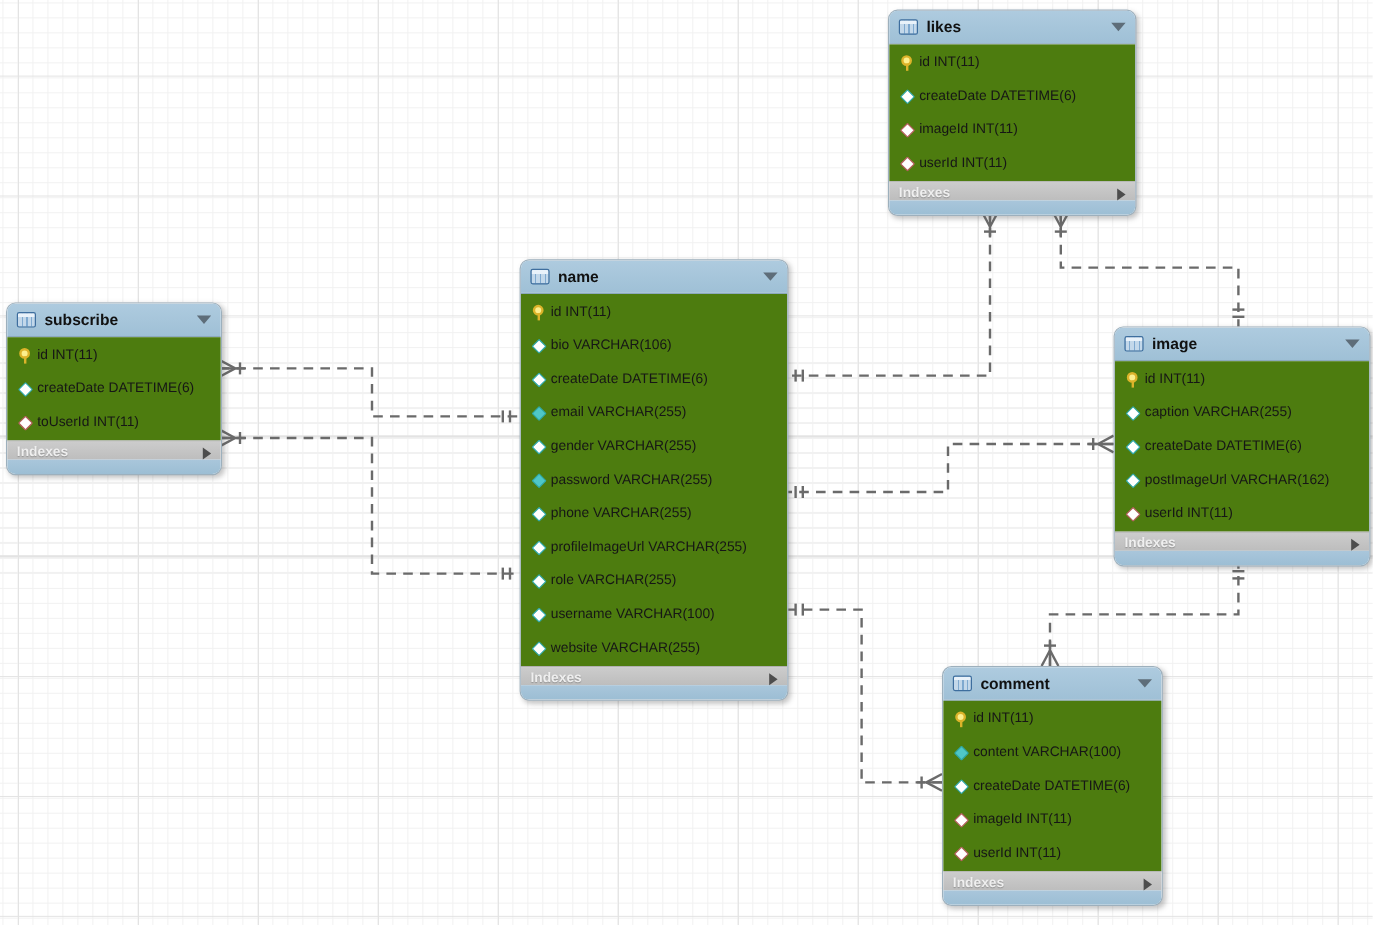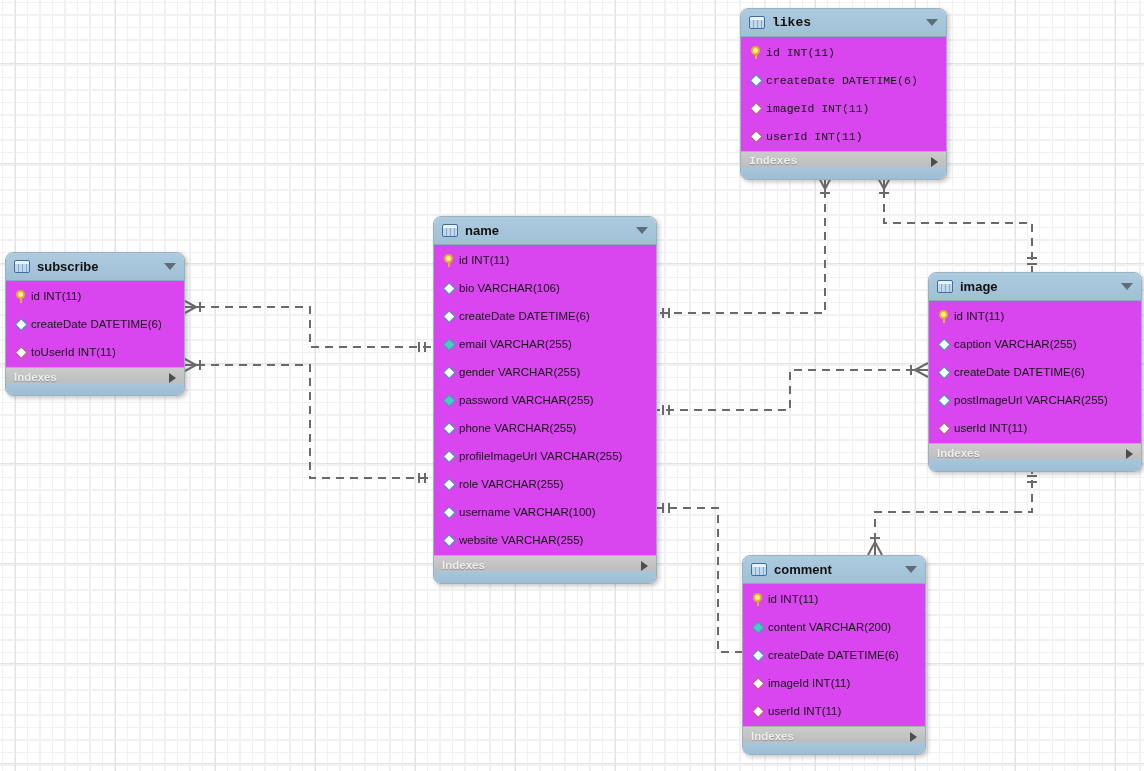--- a/index.html
+++ b/index.html
@@ -55,21 +55,21 @@
   .tbl-title{
     font-size:13px;font-weight:bold;color:#111;
     flex:1 1 auto;
     white-space:nowrap;
   }
   .caret-down{
     width:0;height:0;flex:none;
     border-left:6px solid transparent;border-right:6px solid transparent;
     border-top:7px solid #5e6d79;
   }
-  .tbl-body{background:#d946ef;padding:1px 0;}
+  .tbl-body{background:#4d7c0f;padding:1px 0;}
   .row{
     height:28px;display:flex;align-items:center;
     padding:0 8px;box-sizing:border-box;
     font-size:11.5px;color:#161616;
     white-space:nowrap;
   }
   .fi{width:13px;height:13px;flex:none;position:relative;margin-right:4px;}
   .fi.diamond-teal-open::before,.fi.diamond-teal-filled::before,.fi.diamond-red-open::before{
     content:"";position:absolute;left:2.5px;top:2.5px;width:6.5px;height:6.5px;
     transform:rotate(45deg);border-radius:1px;border:1.2px solid;
@@ -254,21 +254,21 @@
           <span>website VARCHAR(255)</span>
         </div>
       </div>
     <div class="tbl-footer">
       <span class="tbl-footer-label">Indexes</span>
       <span class="caret-right"></span>
     </div>
     <div class="tbl-strip"></div>
   </div>
 
-  <div class="tbl" style="left: 740px; top: 8px; width: 205px; font-family: Liberation Mono, monospace;">
+  <div class="tbl" style="left: 740px; top: 8px; width: 205px;">
     <div class="tbl-header">
       <span class="tbl-icon"></span>
       <span class="tbl-title">likes</span>
       <span class="caret-down"></span>
     </div>
     <div class="tbl-body">
         <div class="row">
           <span class="fi key"></span>
           <span>id INT(11)</span>
         </div>
@@ -306,48 +306,48 @@
         <div class="row">
           <span class="fi diamond-teal-open"></span>
           <span>caption VARCHAR(255)</span>
         </div>
         <div class="row">
           <span class="fi diamond-teal-open"></span>
           <span>createDate DATETIME(6)</span>
         </div>
         <div class="row">
           <span class="fi diamond-teal-open"></span>
-          <span>postImageUrl VARCHAR(255)</span>
+          <span>postImageUrl VARCHAR(162)</span>
         </div>
         <div class="row">
           <span class="fi diamond-red-open"></span>
           <span>userId INT(11)</span>
         </div>
       </div>
     <div class="tbl-footer">
       <span class="tbl-footer-label">Indexes</span>
       <span class="caret-right"></span>
     </div>
     <div class="tbl-strip"></div>
   </div>
 
-  <div class="tbl" style="left: 742px; top: 555px; width: 182px;">
+  <div class="tbl" style="left: 785px; top: 555px; width: 182px;">
     <div class="tbl-header">
       <span class="tbl-icon"></span>
       <span class="tbl-title">comment</span>
       <span class="caret-down"></span>
     </div>
     <div class="tbl-body">
         <div class="row">
           <span class="fi key"></span>
           <span>id INT(11)</span>
         </div>
         <div class="row">
           <span class="fi diamond-teal-filled"></span>
-          <span>content VARCHAR(200)</span>
+          <span>content VARCHAR(100)</span>
         </div>
         <div class="row">
           <span class="fi diamond-teal-open"></span>
           <span>createDate DATETIME(6)</span>
         </div>
         <div class="row">
           <span class="fi diamond-red-open"></span>
           <span>imageId INT(11)</span>
         </div>
         <div class="row">

